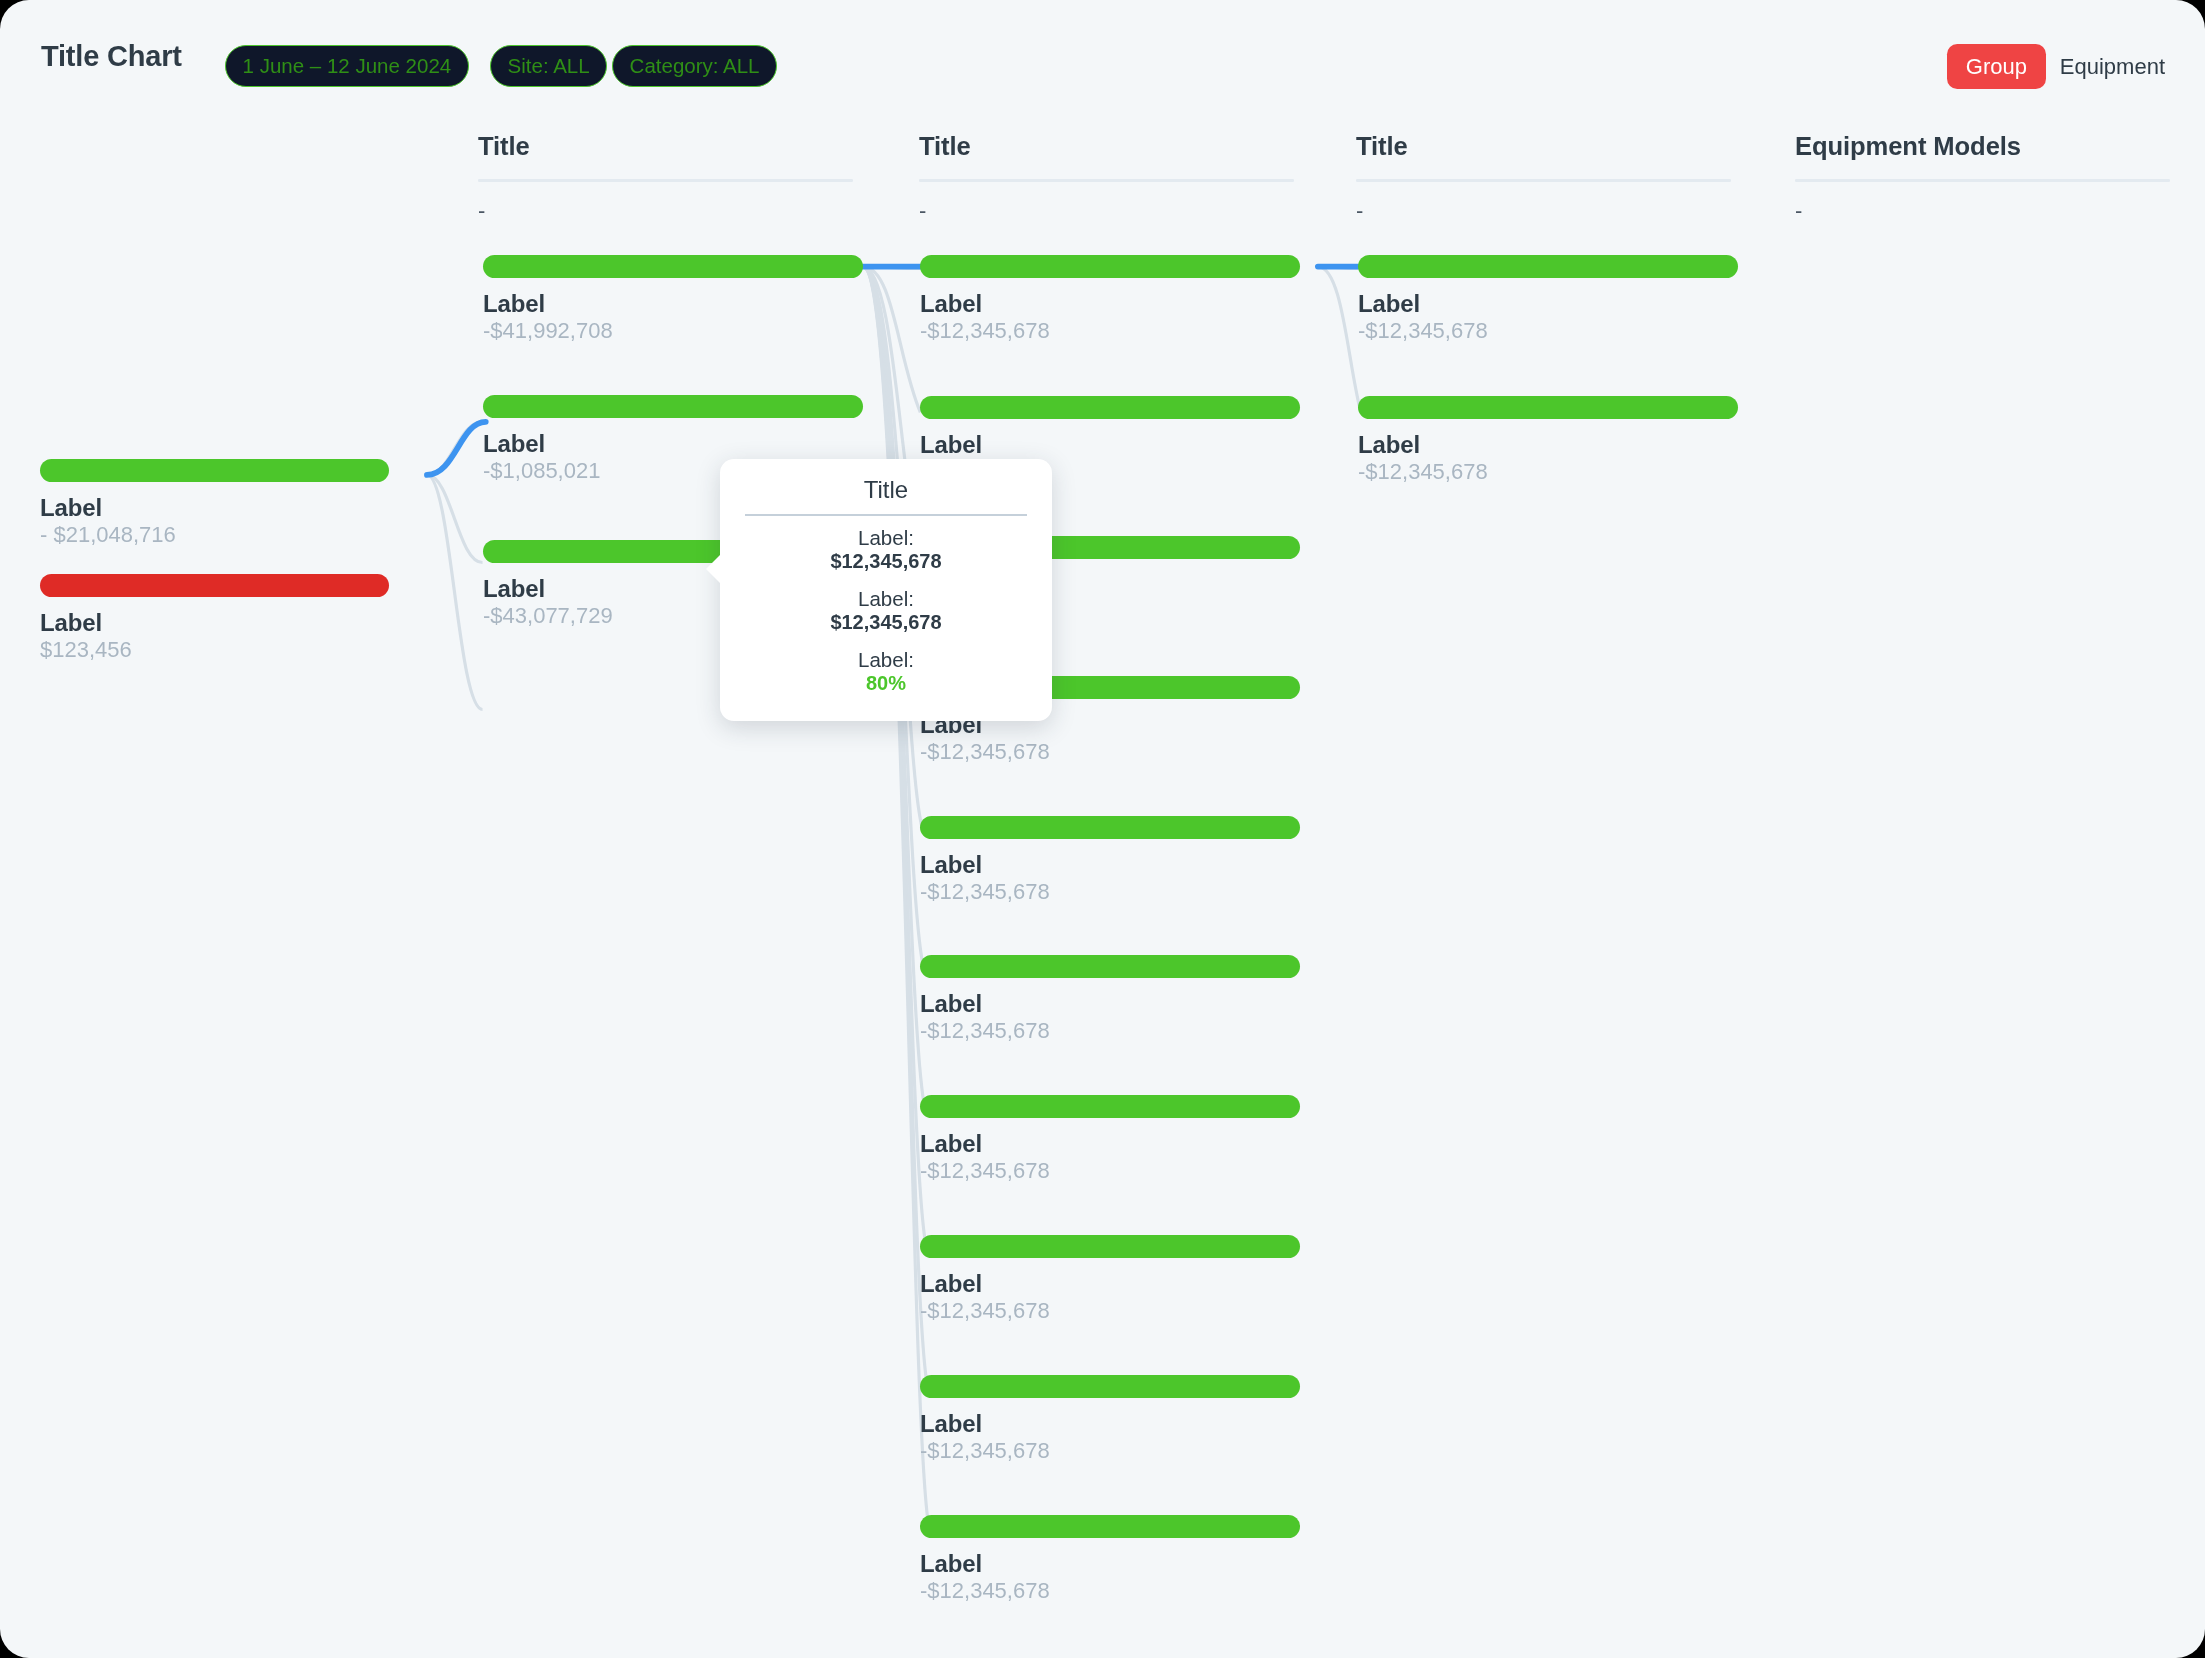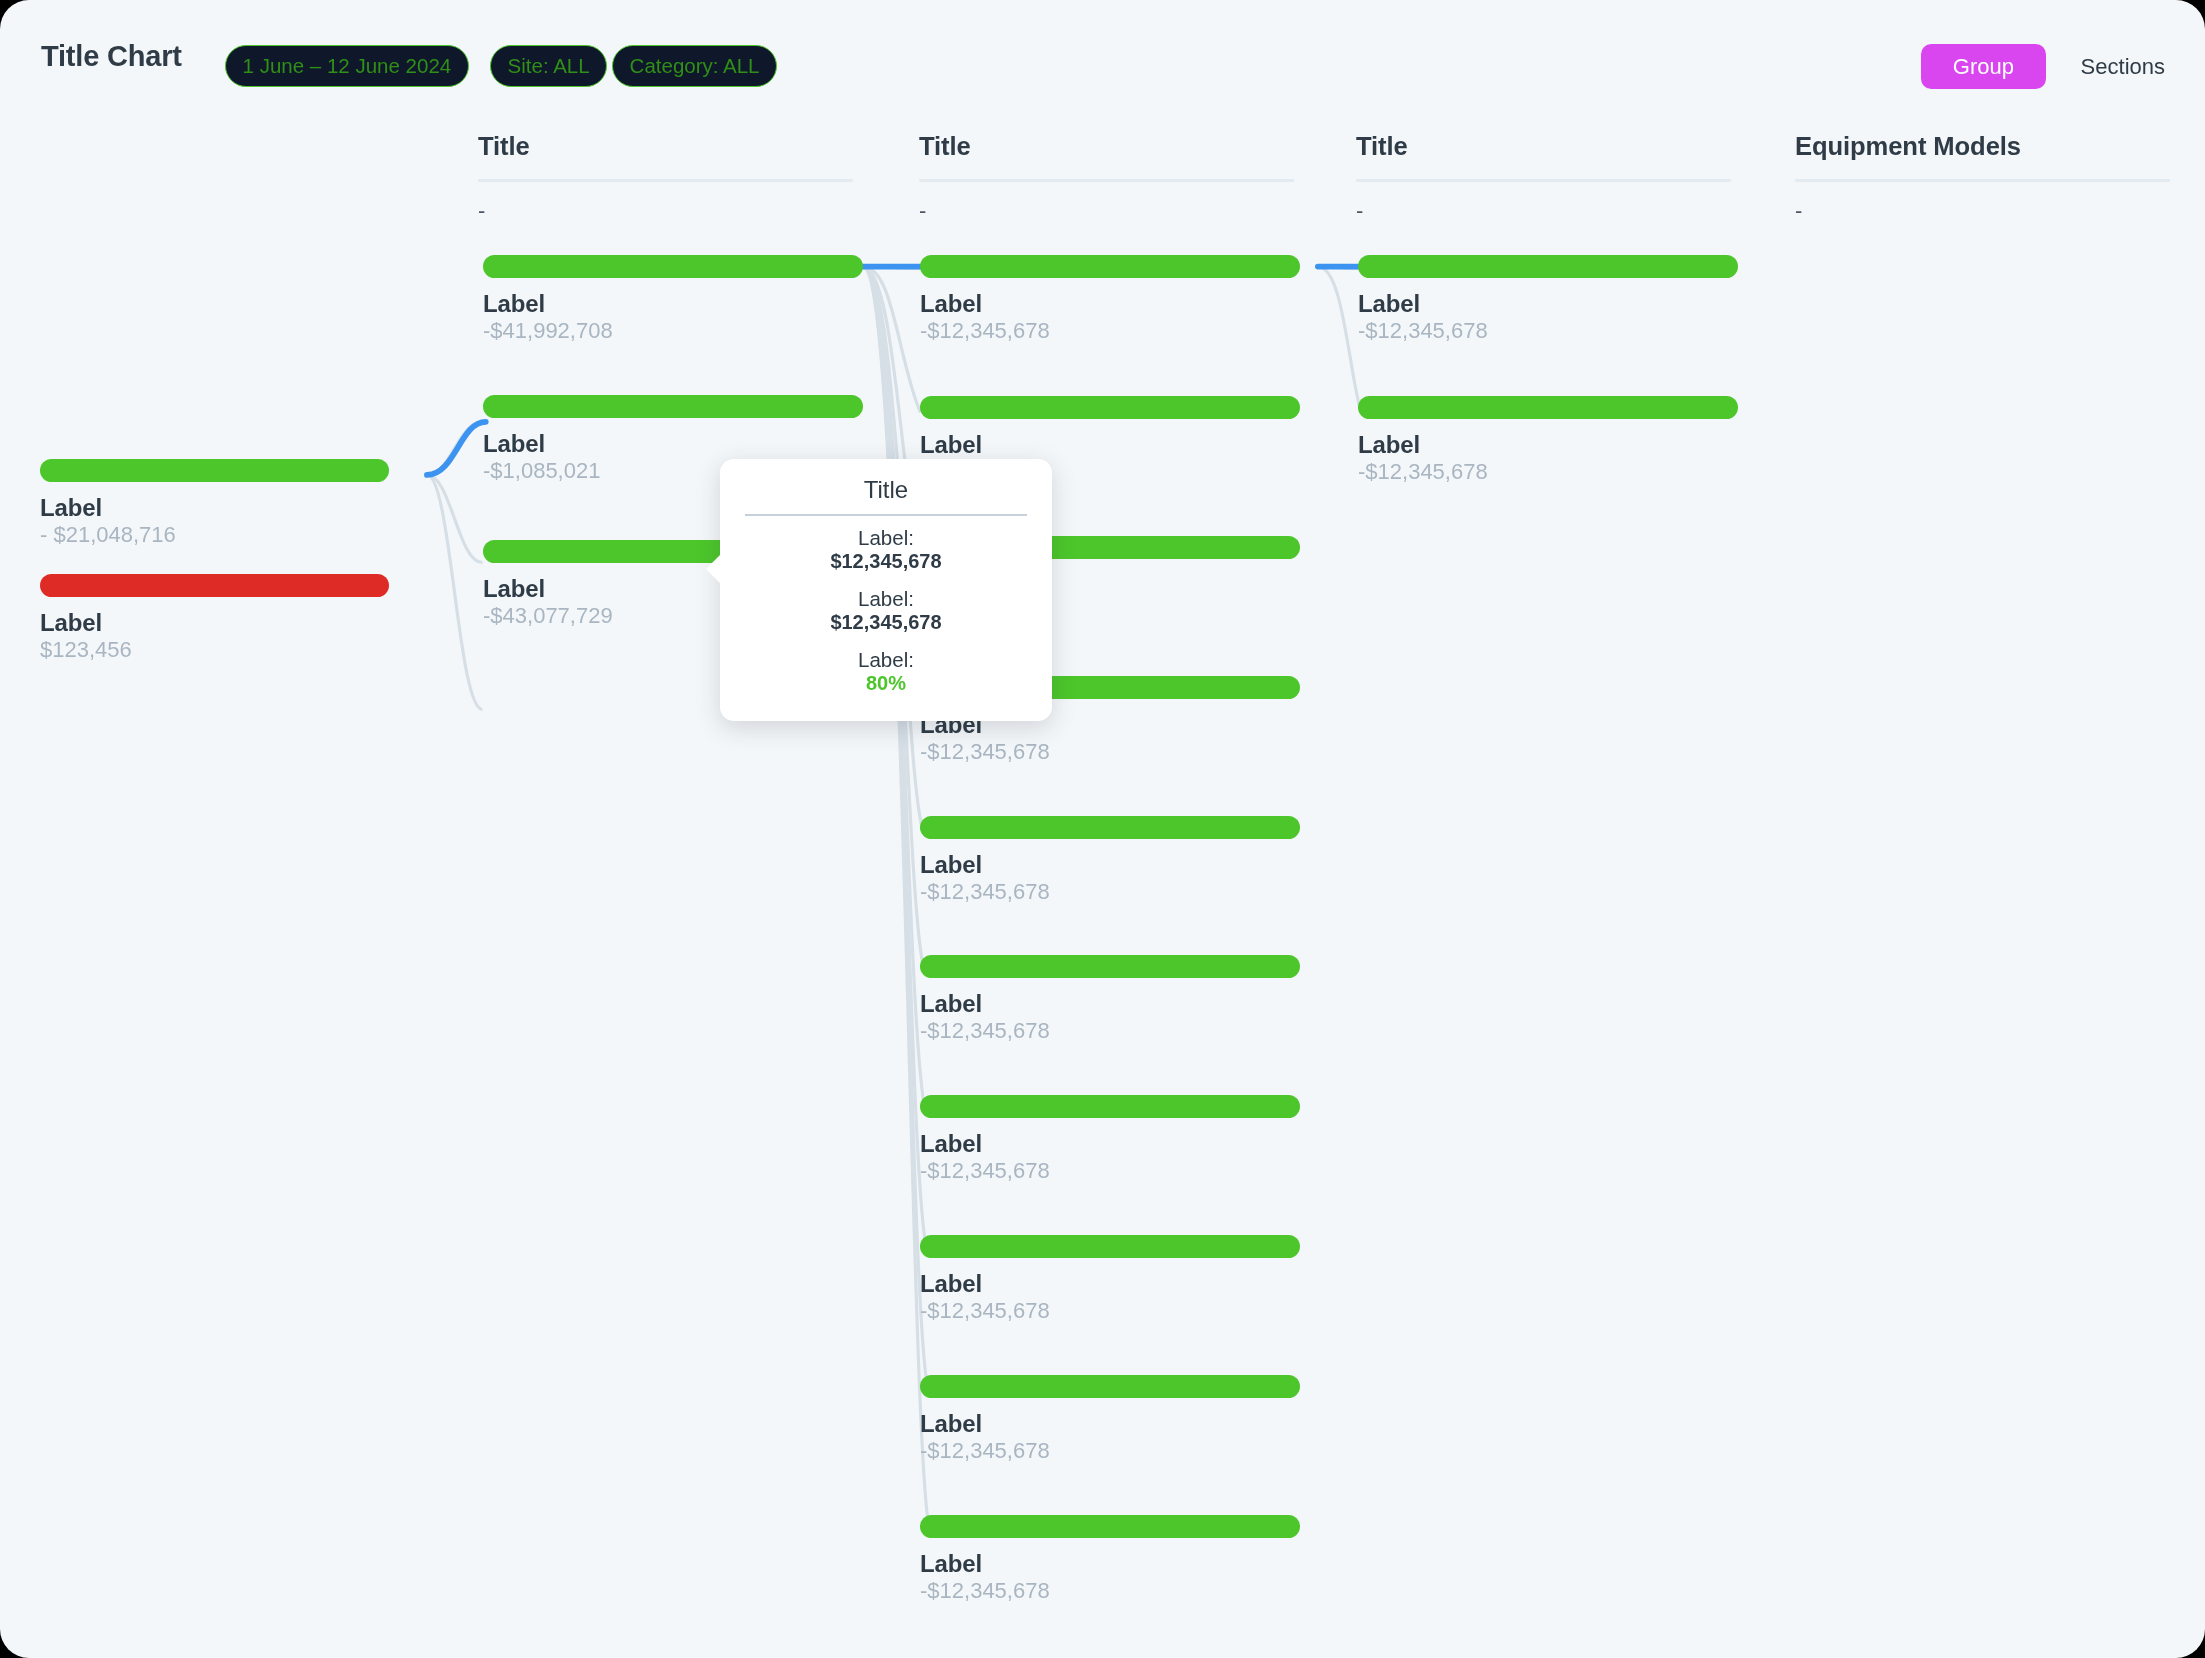--- a/index.html
+++ b/index.html
@@ -7,22 +7,22 @@
   #card{position:absolute;left:0;top:0;width:2205px;height:1658px;background:#f4f7f9;border-radius:29px;overflow:hidden;}
 
   
   #topbar{position:absolute;left:0;top:2px;width:2205px;height:102px;}
   #page-title{position:absolute;left:41px;top:38px;font-size:29px;font-weight:700;color:#2f3c47;letter-spacing:-0.2px;}
   .chip{position:absolute;top:43px;height:42px;box-sizing:border-box;border:1.9px solid #4cc62b;background:#0f172a;
         border-radius:21px;color:#2f8f16;font-size:20.5px;display:flex;align-items:center;justify-content:center;padding:0 16.6px;white-space:nowrap;}
   #chip-date{left:225px;}
   #chip-site{left:490px;}
   #chip-category{left:612px;}
-  #group-button{position:absolute;right:159px;top:42px;height:45px;background:#d946ef;border-radius:10.2px;color:#fff;
-        font-size:22px;display:flex;align-items:center;justify-content:center;padding:0 32px;border:0;cursor:pointer;font-family:inherit;}
+  #group-button{position:absolute;right:159px;top:42px;height:45px;background:#ef4444;border-radius:10.2px;color:#fff;
+        font-size:22px;display:flex;align-items:center;justify-content:center;padding:0 19px;border:0;cursor:pointer;font-family:inherit;}
   #sections-link{position:absolute;right:40px;top:52px;font-size:22px;color:#2f3c47;cursor:pointer;}
 
   
   .col-head{position:absolute;top:132px;}
   .col-head .ch-title{font-size:25.6px;font-weight:700;color:#2f3c47;letter-spacing:-0.1px;white-space:nowrap;}
   .col-head .ch-rule{margin-top:18px;height:2.6px;background:#e3eaf0;border-radius:1.3px;}
   .col-head .ch-sub{margin-top:16.6px;font-size:22px;color:#4a5764;}
 
   
   .node{position:absolute;}
@@ -52,21 +52,21 @@
 <div id="card">
 
   <div id="topbar">
     <div id="page-title">Title Chart</div>
 
     <div class="chip" id="chip-date">1 June – 12 June 2024</div>
     <div class="chip" id="chip-site">Site: ALL</div>
     <div class="chip" id="chip-category">Category: ALL</div>
 
     <button id="group-button">Group</button>
-    <div id="sections-link">Sections</div>
+    <div id="sections-link">Equipment</div>
   </div>
 
   <svg id="links" viewBox="0 0 3450 2594">
     <g fill="none" stroke="#d5dee6" stroke-width="5" opacity="0.95">
 
       <path d="M668,743 C706,743 716,660 755,660"></path>
       <path d="M668,743 C706,743 716,880 755,880"></path>
       <path d="M668,743 C706,743 716,1110 755,1110"></path>
 
       <path d="M1350,417 C1392,417 1400,420 1440,420"></path>

